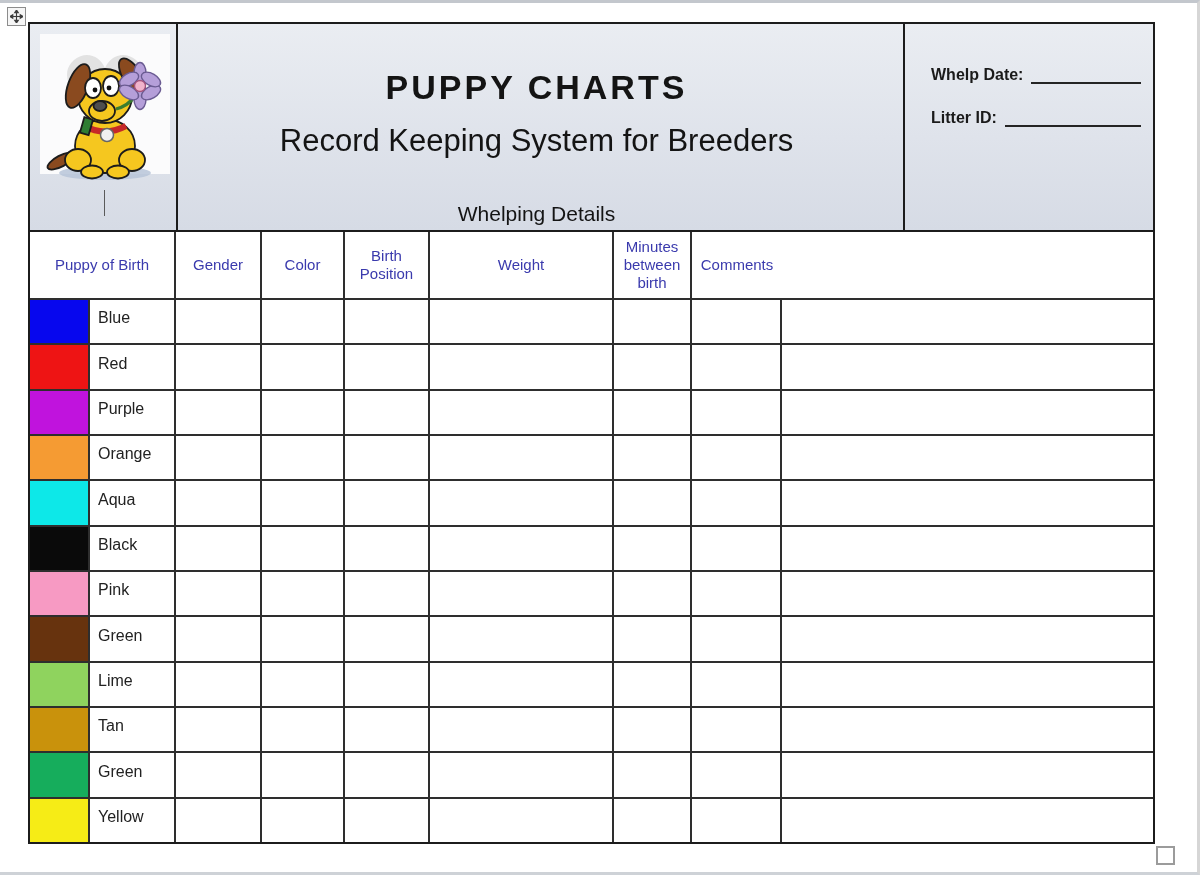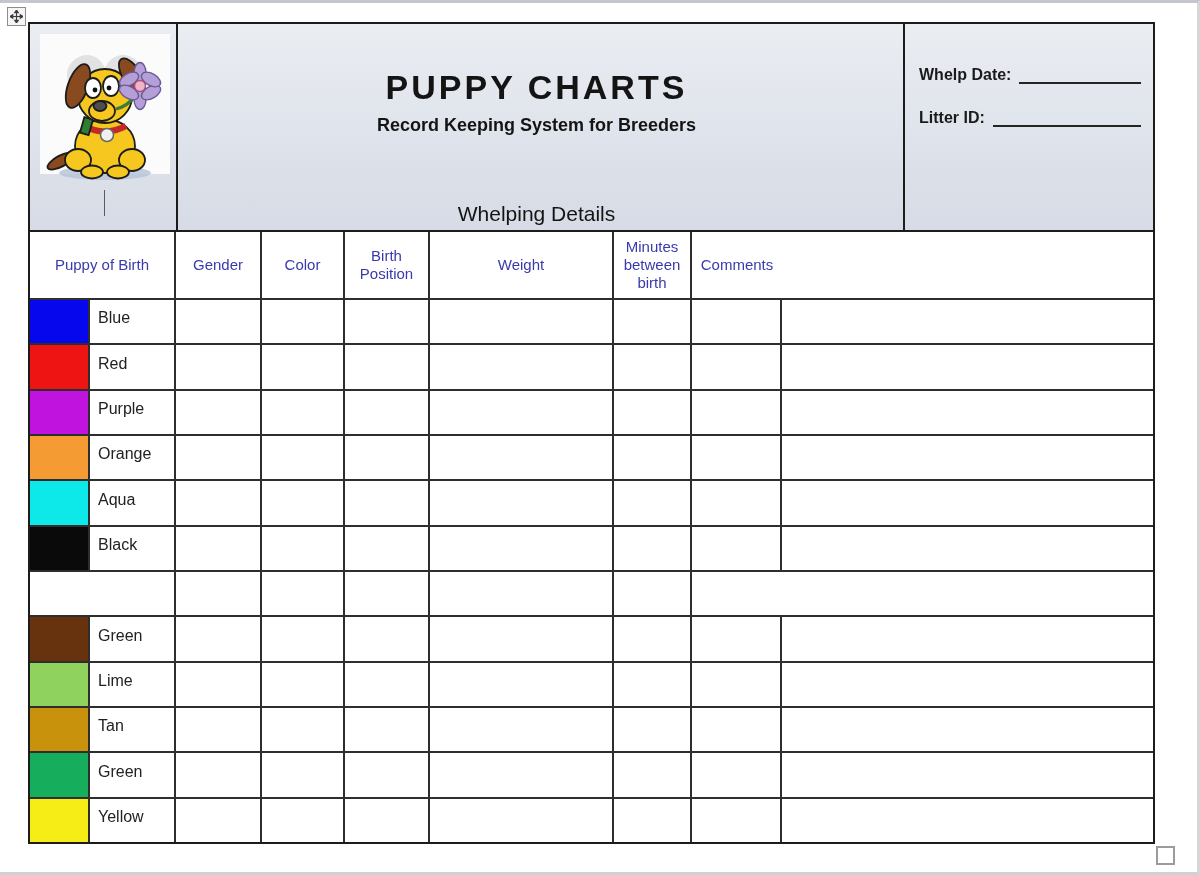--- a/index.html
+++ b/index.html
@@ -49,26 +49,26 @@
   }
   .text-cursor {
     position:absolute; left:74px; top:166px; width:1px; height:26px; background:#5a5a5a;
   }
   .title-cell {
     flex:1; border-right:2px solid #1c1c1c;
     display:flex; flex-direction:column; align-items:center;
     padding:44px 10px 4px 2px;
   }
   .main-title { font-size:34px; letter-spacing:3px; color:#141414; font-weight:600; }
-  .sub-title  { font-size:18px; margin-top:8px; color:#141414;font-weight:bold; }
+  .sub-title  { font-size:31px; margin-top:16px; color:#141414; }
   .section-title { margin-top:auto; font-size:21px; color:#141414; }
 
   .whelp-cell {
     width:248px; flex:none;
-    padding:42px 12px 0 14px;
+    padding:42px 12px 0 26px;
     display:flex; flex-direction:column; gap:24px;
   }
   .field-line { display:flex; align-items:flex-end; font-size:16px; font-weight:bold; white-space:nowrap; }
   .field-rule { flex:1; border-bottom:2px solid #242424; margin-left:8px; height:1.15em; min-width:30px; }
 
   
   .cols-row {
     height:68px; flex:none; display:grid;
     grid-template-columns:146px 86px 83px 85px 184px 78px 90px 1fr;
     border-bottom:2px solid #2e2e2e; background:#fff;
@@ -263,20 +263,24 @@
     <div class="cell"></div>
     <div class="cell"></div>
     <div class="cell"></div>
     <div class="cell"></div>
     <div class="cell"></div>
     <div class="cell"></div>
     <div class="cell no-r"></div>
   </div>
 
   <div class="data-row">
+    <div class="band-cell">
+      <div class="swatch" style="background: rgb(247, 154, 195);"></div>
+      <div class="band-label">Pink</div>
+    </div>
     <div class="cell"></div>
     <div class="cell"></div>
     <div class="cell"></div>
     <div class="cell"></div>
     <div class="cell"></div>
     <div class="cell"></div>
     <div class="cell no-r"></div>
   </div>
 
   <div class="data-row">

